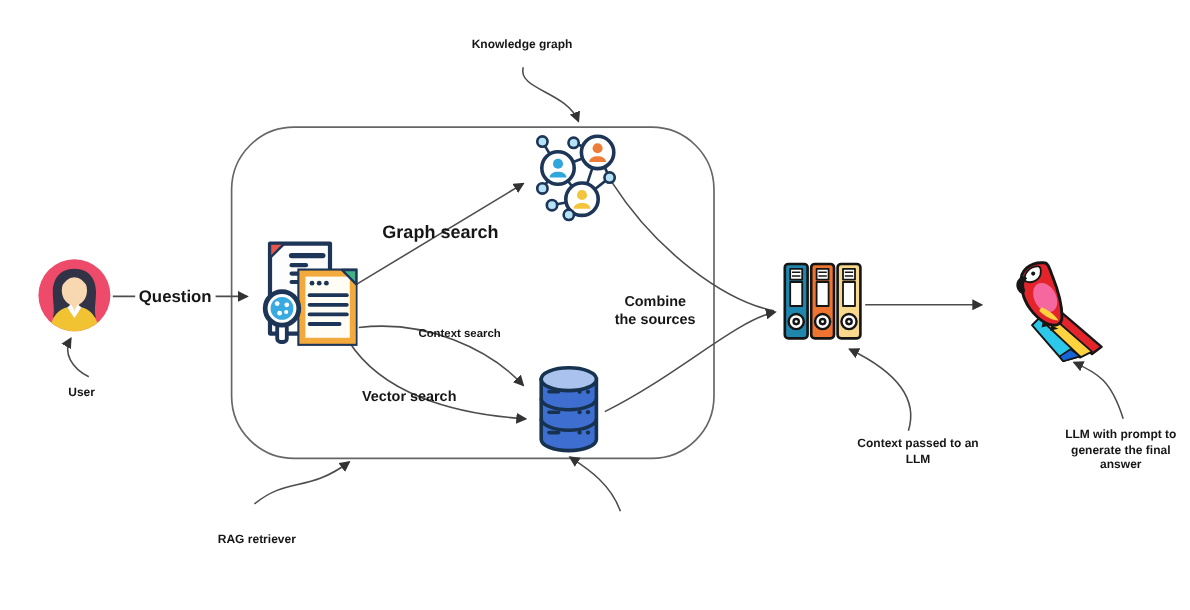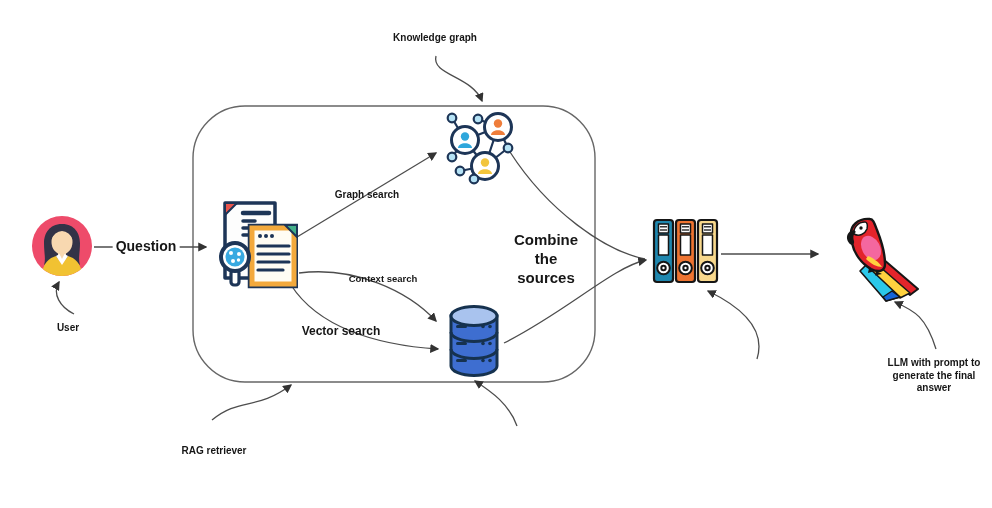--- a/index.html
+++ b/index.html
@@ -216,28 +216,29 @@
       <path d="M38 58 l6 3 l-7 1.6 Z" fill="#161616"></path>
     </svg>
   </div>
 
   <div class="lbl" style="left:435px;top:19px;">Knowledge graph</div>
 
   <div class="lbl bgwhite" style="left:146px;top:228px;font-size:14px;">Question</div>
 
   <div class="lbl" style="left:68px;top:309px;">User</div>
 
-  <div class="lbl" style="left:367px;top:176px;font-size:10px;">Graph search</div>
+  <div class="lbl" style="left:367px;top:176px;font-size:15px;">Graph search</div>
 
   <div class="lbl" style="left:383px;top:260px;font-size:9.5px;">Context search</div>
 
   <div class="lbl" style="left:341px;top:312px;font-size:12px;">Vector search</div>
 
-  <div class="lbl wrap" style="left:546px;top:240px;width:70px;font-size:15px;text-align:center;">Combine the sources</div>
+  <div class="lbl wrap" style="left:546px;top:240px;width:70px;font-size:12px;text-align:center;">Combine the sources</div>
 
   <div class="lbl" style="left:214px;top:432px;text-align:right;">RAG retriever</div>
 
 
+  <div class="lbl wrap" style="left:765px;top:358px;width:120px;">Context passed to an LLM</div>
 
   <div class="lbl wrap" style="left:934px;top:357px;width:106px;">LLM with prompt to generate the final answer</div>
 
 
 </div>
 
 </body></html>

